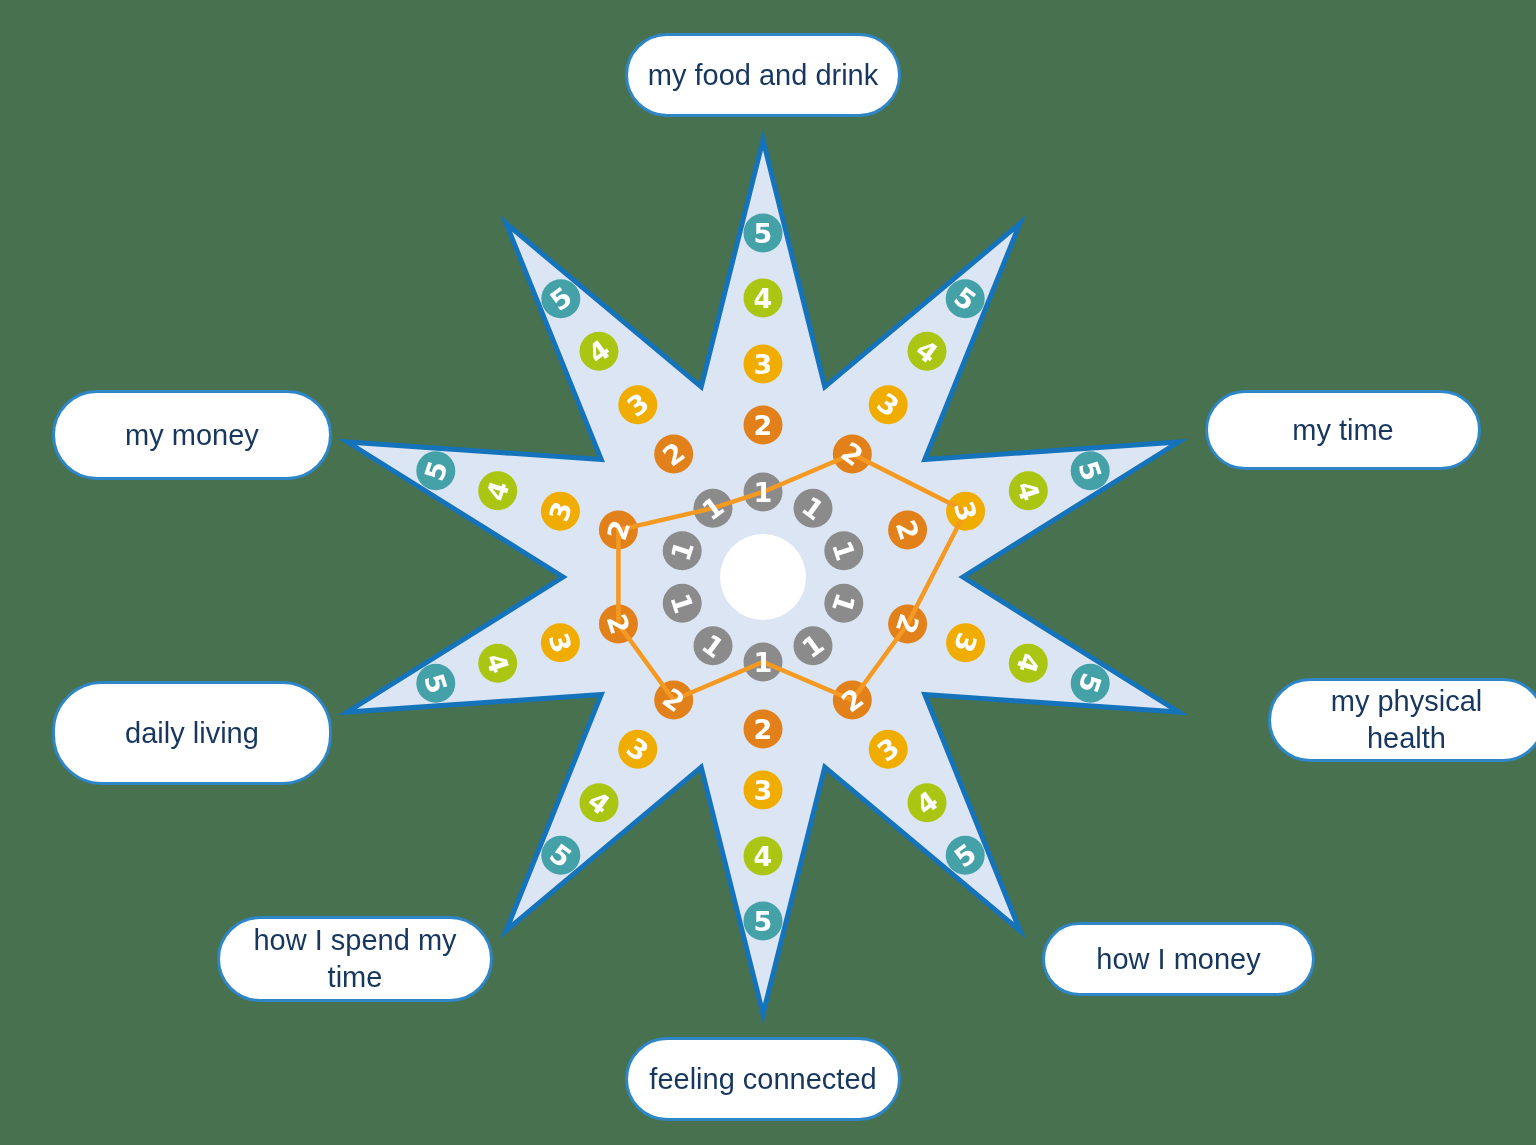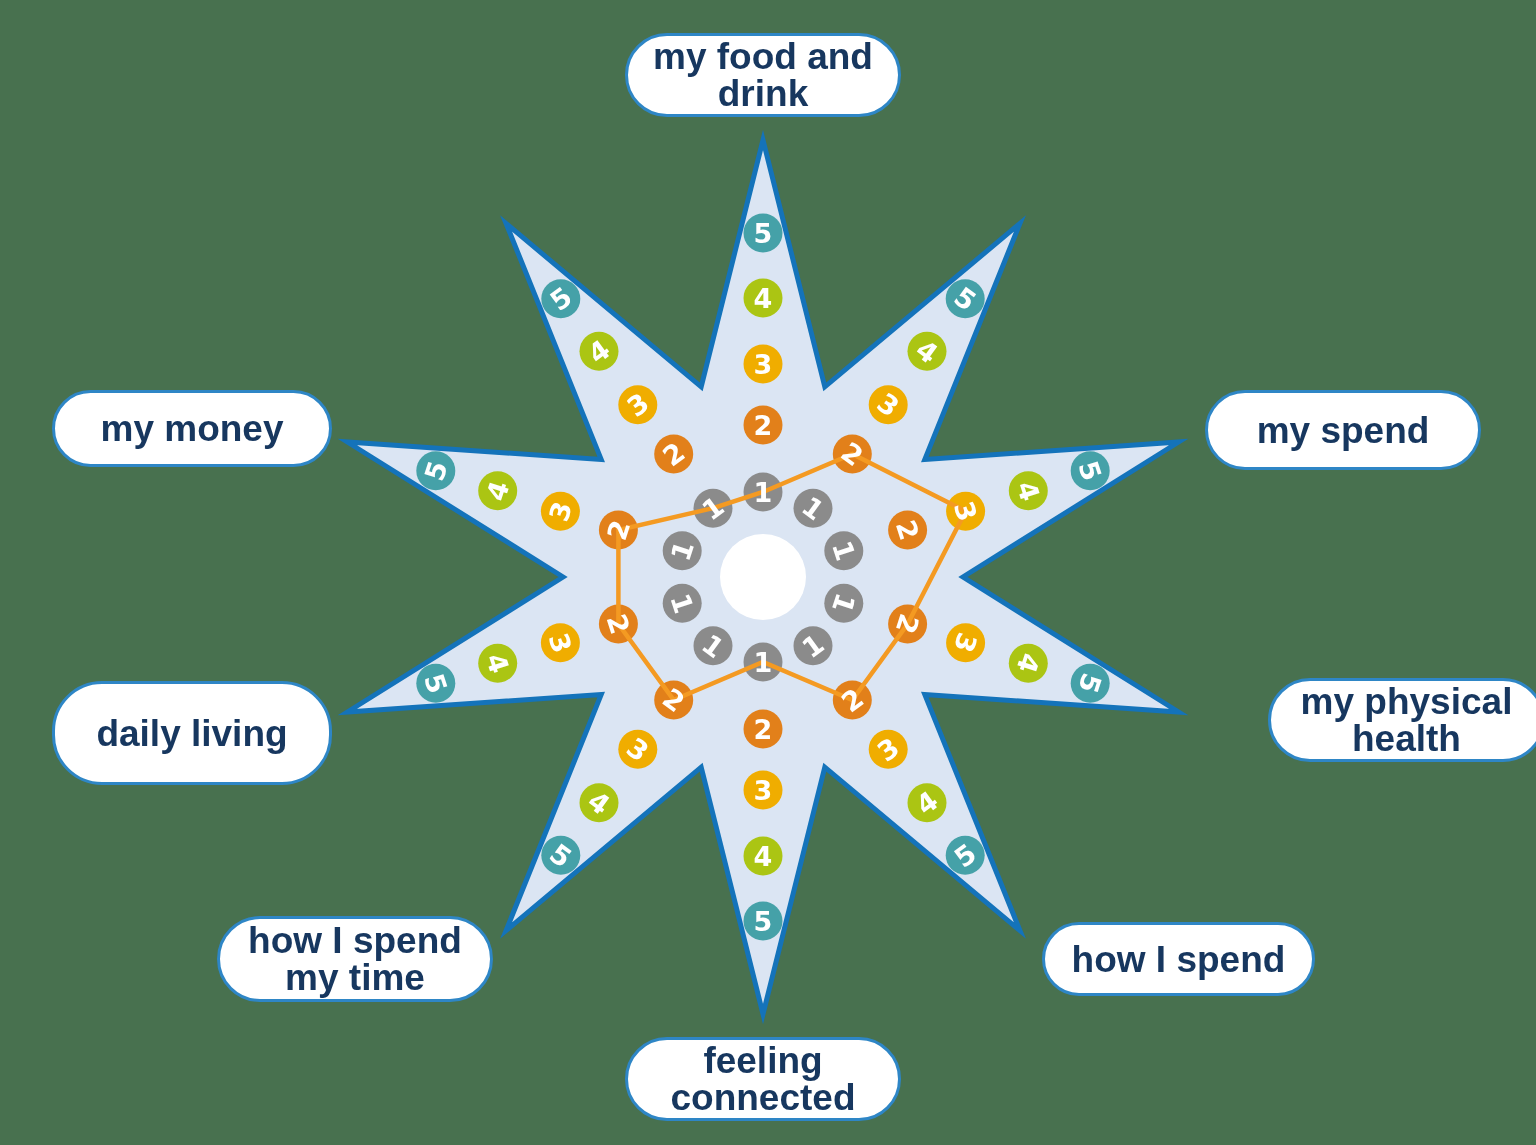--- a/index.html
+++ b/index.html
@@ -10,21 +10,21 @@
   }
   .stage{position:absolute;left:0;top:0;width:1536px;height:1145px}
   svg{position:absolute;left:0;top:0}
   .pill{
     position:absolute;box-sizing:border-box;
     background:var(--pill-fill,#fff);
     border:3px solid var(--pill-border,#2e86c6);
     border-radius:50px;
     display:flex;align-items:center;justify-content:center;
     text-align:center;
-    font-size:37px;line-height:37px;font-weight:700;
+    font-size:29px;line-height:37px;font-weight:400;
     color:var(--pill-text,#17375f);
     padding:0 18px;
   }
   .dot-num{
     font-family:"DejaVu Sans","Liberation Sans",sans-serif;
     font-weight:bold;font-size:27px;
   }
 </style>
 </head>
 <body style="--bg: #48714f; --pill-fill: #ffffff; --pill-border: #2e86c6; --pill-text: #17375f;">
@@ -130,20 +130,20 @@
       <text transform="translate(497.7 490.8) rotate(-72)" text-anchor="middle" dy="0.36em" fill="#ffffff" class="dot-num">4</text>
       <text transform="translate(435.8 470.7) rotate(-72)" text-anchor="middle" dy="0.36em" fill="#ffffff" class="dot-num">5</text>
       <text transform="translate(713.0 508.2) rotate(-36)" text-anchor="middle" dy="0.36em" fill="#ffffff" class="dot-num">1</text>
       <text transform="translate(673.7 454.0) rotate(-36)" text-anchor="middle" dy="0.36em" fill="#ffffff" class="dot-num">2</text>
       <text transform="translate(637.8 404.7) rotate(-36)" text-anchor="middle" dy="0.36em" fill="#ffffff" class="dot-num">3</text>
       <text transform="translate(599.0 351.3) rotate(-36)" text-anchor="middle" dy="0.36em" fill="#ffffff" class="dot-num">4</text>
       <text transform="translate(560.8 298.7) rotate(-36)" text-anchor="middle" dy="0.36em" fill="#ffffff" class="dot-num">5</text>
     </svg>
 
   <div class="pill" style="left:625px;top:33px;width:276px;height:84px">my food and drink</div>
-  <div class="pill" style="left:1205px;top:390px;width:276px;height:80px">my spend</div>
+  <div class="pill" style="left:1205px;top:390px;width:276px;height:80px">my time</div>
   <div class="pill" style="left:1268px;top:678px;width:277px;height:84px">my physical health</div>
-  <div class="pill" style="left:1042px;top:922px;width:273px;height:74px">how I spend</div>
+  <div class="pill" style="left:1042px;top:922px;width:273px;height:74px">how I money</div>
   <div class="pill" style="left:217px;top:916px;width:276px;height:86px">how I spend my time</div>
   <div class="pill" style="left:625px;top:1037px;width:276px;height:84px">feeling connected</div>
   <div class="pill" style="left:52px;top:681px;width:280px;height:104px">daily living</div>
-  <div class="pill" style="left:52px;top:390px;width:280px;height:77px">my money</div>
+  <div class="pill" style="left:52px;top:390px;width:280px;height:90px">my money</div>
 </div>
 
 </body></html>

